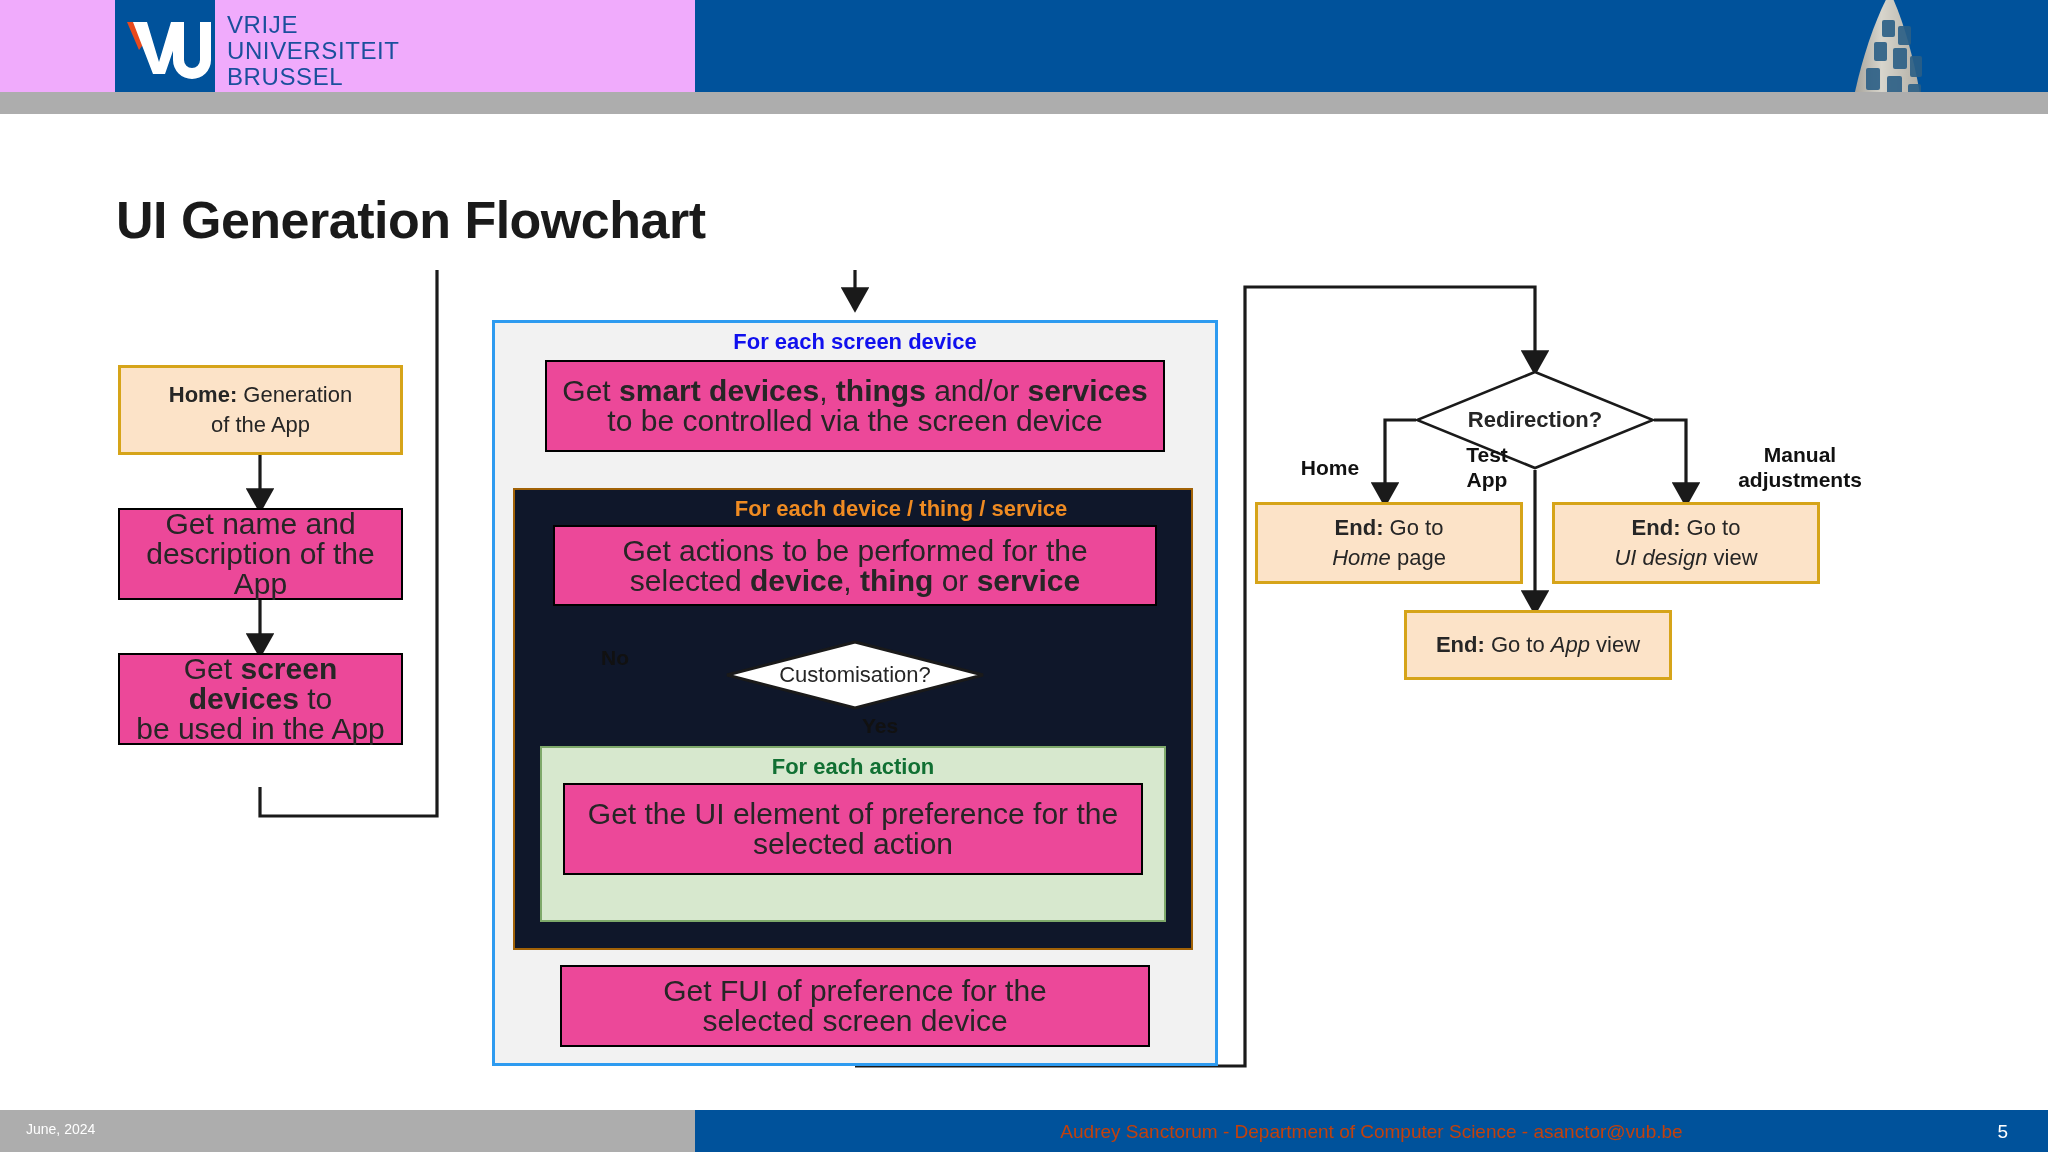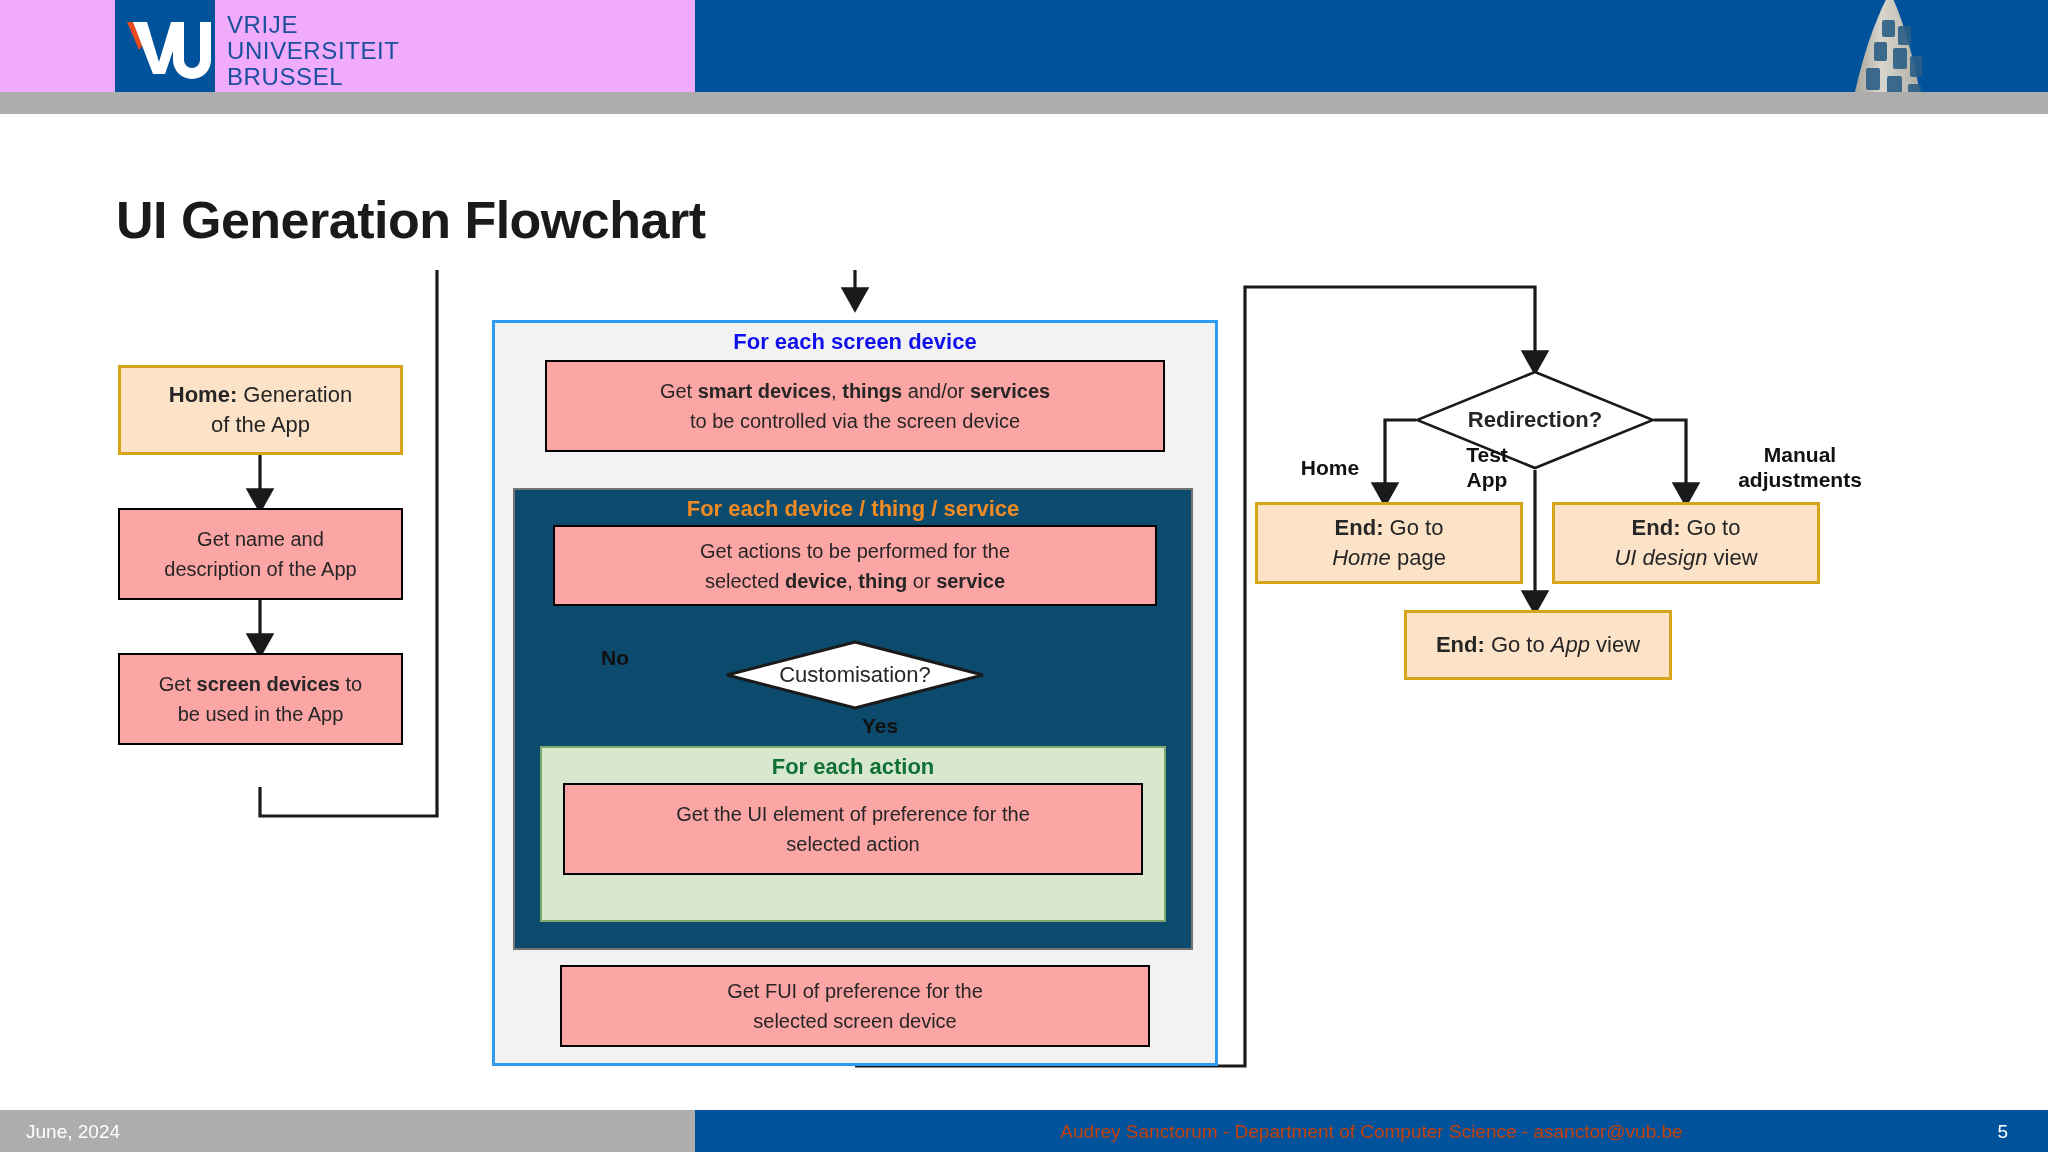--- a/index.html
+++ b/index.html
@@ -21,47 +21,47 @@
   #logo-text{position:absolute;left:112px;top:12px;color:#1a4f9c;font-size:24px;line-height:26px;letter-spacing:.6px;font-weight:400;}
 
   
   #title{position:absolute;left:116px;top:190px;font-size:52px;font-weight:bold;color:#1a1a1a;letter-spacing:-0.5px;}
 
   
   #flow{position:absolute;left:0;top:270px;width:2048px;height:820px;}
   #svg-lines{position:absolute;left:0;top:0;width:2048px;height:820px;}
 
   .node{position:absolute;box-sizing:border-box;display:flex;align-items:center;justify-content:center;text-align:center;}
-  .proc{background:#fca5a5;border:2px solid #000000;font-size:20px;color:#262626;line-height:30px;}
+  .proc{background:#ec4899;border:2px solid #000000;font-size:30px;color:#262626;line-height:30px;}
   .term{background:#fce3c8;border:3px solid #d6a419;font-size:22px;color:#262626;line-height:30px;}
   .node span.t{display:block;padding:0 8px;}
   b{font-weight:bold;}
   i{font-style:italic;}
 
   
   .container{position:absolute;box-sizing:border-box;}
   #c-screen{background:#f2f2f2;border:3px solid #2e9bf0;}
-  #c-device{background:#0c4a6e;border:2px solid #737373;}
+  #c-device{background:#0f172a;border:2px solid #a16207;padding-left:48px;}
   #c-action{background:#d7e8ce;border:2px solid #7ea96a;}
   .chead{position:absolute;width:100%;text-align:center;font-weight:bold;font-size:22px;}
   #h-screen{color:#1010ee;top:6px;}
   #h-device{color:#ef8b22;top:6px;}
   #h-action{color:#117033;top:6px;}
 
   
   .diamond{position:absolute;}
   .dlabel{position:absolute;text-align:center;font-size:22px;color:#262626;white-space:nowrap;}
 
   .edgelabel{position:absolute;font-size:21px;font-weight:bold;color:#111;white-space:nowrap;text-align:center;line-height:25px;}
 
   
   #footer{position:absolute;left:0;bottom:0;width:2048px;height:42px;}
   #footer-grey{position:absolute;left:0;top:0;width:695px;height:42px;background:#adadad;}
   #footer-blue{position:absolute;left:695px;top:0;width:1353px;height:42px;background:#00529b;}
-  #footer-date{position:absolute;left:26px;top:11px;color:#ffffff;font-size:19px;}
+  #footer-date{position:absolute;left:26px;top:11px;color:#ffffff;font-size:14px;}
   #footer-center{position:absolute;left:695px;top:11px;width:1353px;text-align:center;color:#c2410c;font-size:19px;}
   #footer-page{position:absolute;right:40px;top:11px;color:#ffffff;font-size:19px;}
 </style>
 </head>
 <body>
 
 <div id="header">
   <div id="header-blue">
     <svg id="header-tower" viewBox="0 0 190 190">
       <defs>

